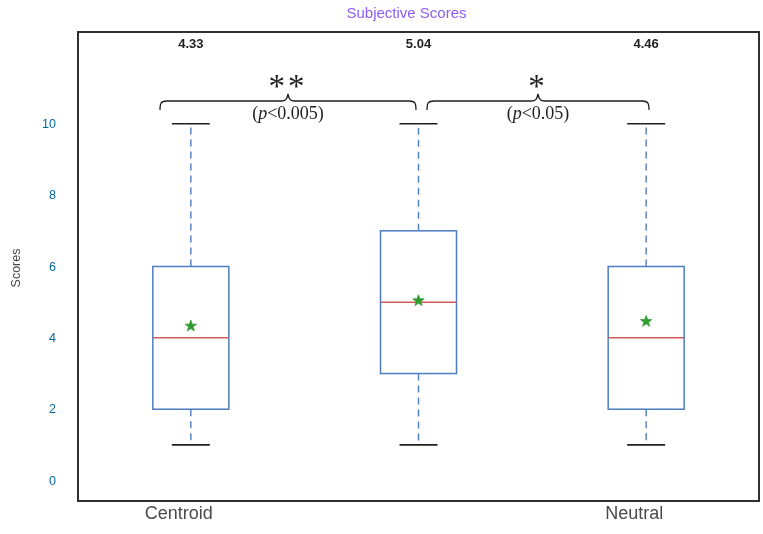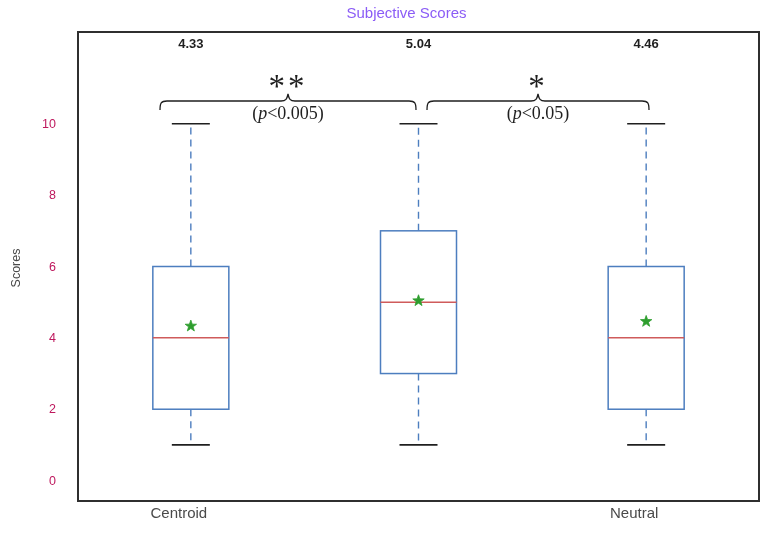--- a/index.html
+++ b/index.html
@@ -10,25 +10,25 @@
   #chart-title{
     position:absolute;left:65px;top:4px;width:683px;text-align:center;
     font-size:15px;color:#8b5cf6;
   }
   #y-axis-label{
     position:absolute;left:16px;top:268px;transform:translate(-50%,-50%) rotate(-90deg);
     font-size:12.5px;color:#4a4a4a;white-space:nowrap;
   }
   .ytick{
     position:absolute;left:18px;width:38px;height:16px;line-height:16px;
-    text-align:right;font-size:12.5px;color:#be185d;
+    text-align:right;font-size:12.5px;color:#0369a1;
   }
   .xtick{
     position:absolute;width:120px;height:16px;line-height:16px;top:505px;
-    text-align:center;font-size:15px;color:#4a4a4a;
+    text-align:center;font-size:18px;color:#4a4a4a;
   }
   #plot-area{position:absolute;left:65px;top:31px;width:683px;height:471px;padding-left:12px;}
   svg text{user-select:none;}
 </style>
 </head>
 <body>
 
 <div id="figure">
   <div id="chart-title">Subjective Scores</div>
   <div id="y-axis-label">Scores</div>

